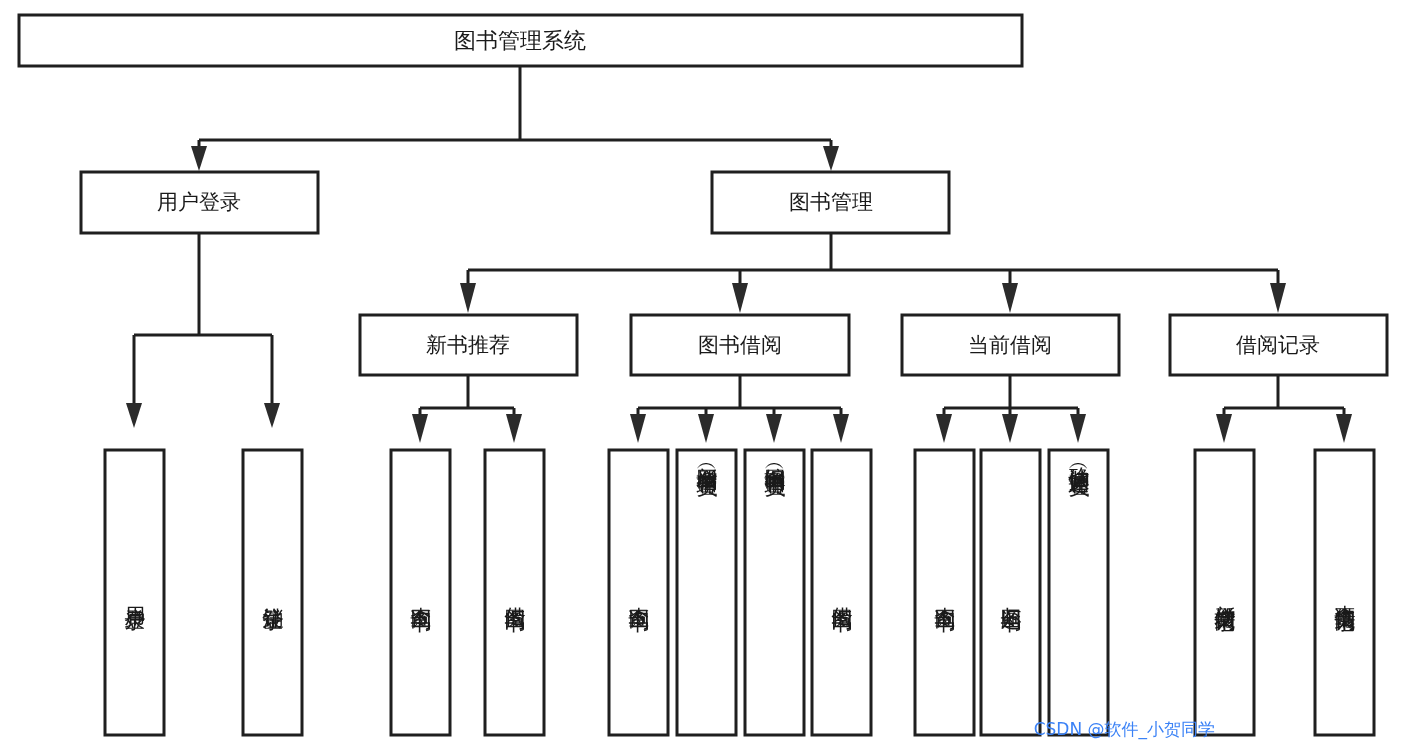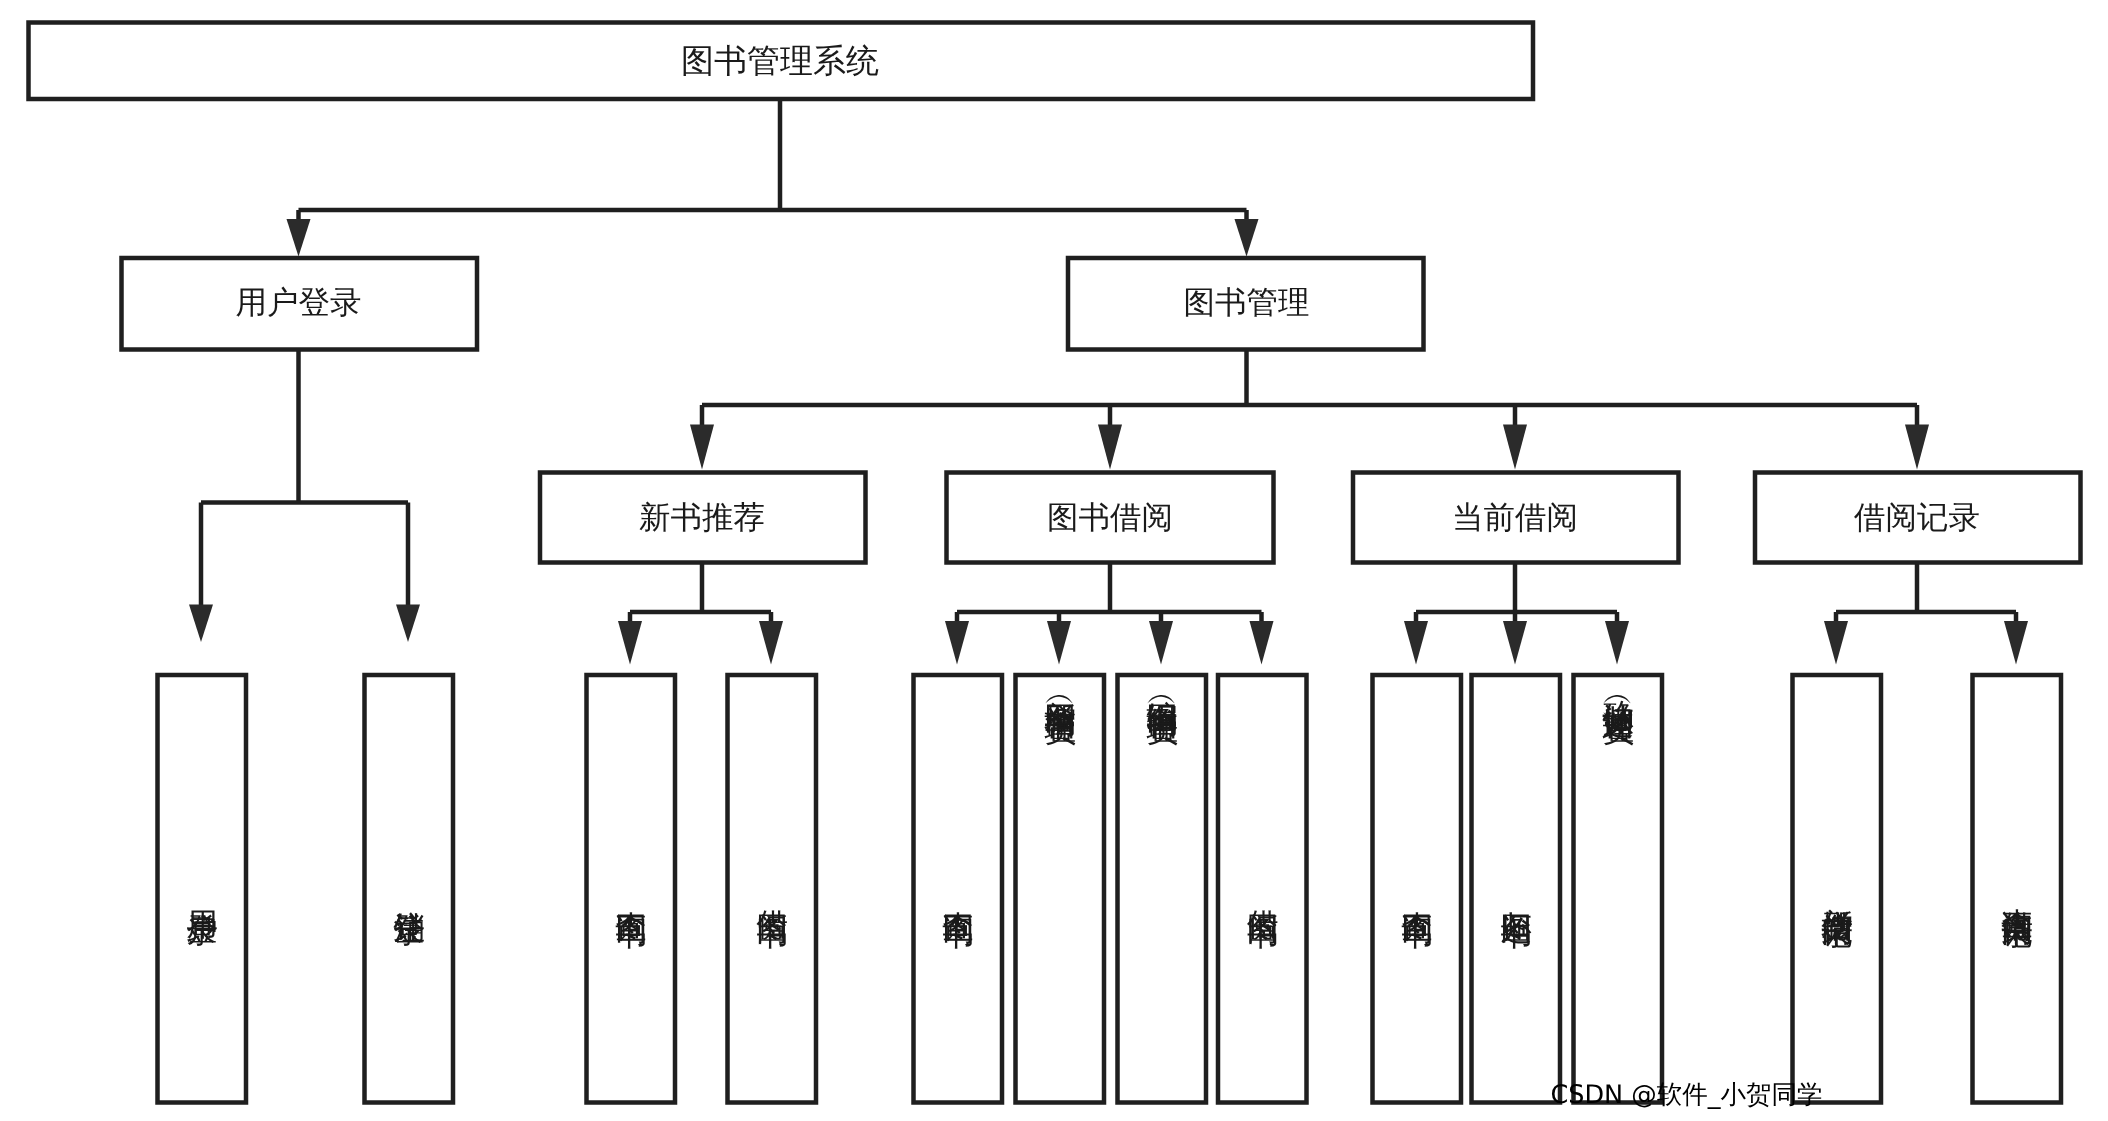--- a/index.html
+++ b/index.html
@@ -70,21 +70,21 @@
     color: #1a1a1a;
     letter-spacing: 1.5px;
     white-space: nowrap;
   }
   .watermark {
     position: absolute;
     right: 14px;
     bottom: 6px;
     font-family: "DejaVu Sans", "Liberation Sans", sans-serif;
     font-size: 17px;
-    color: #000000;
+    color: #3b82f6;
     white-space: nowrap;
     user-select: none;
   }
 </style>
 </head>
 <body>
 
 <div id="diagram-root">
 
   <svg id="flow" viewBox="0 0 1405 747" xmlns="http://www.w3.org/2000/svg">

